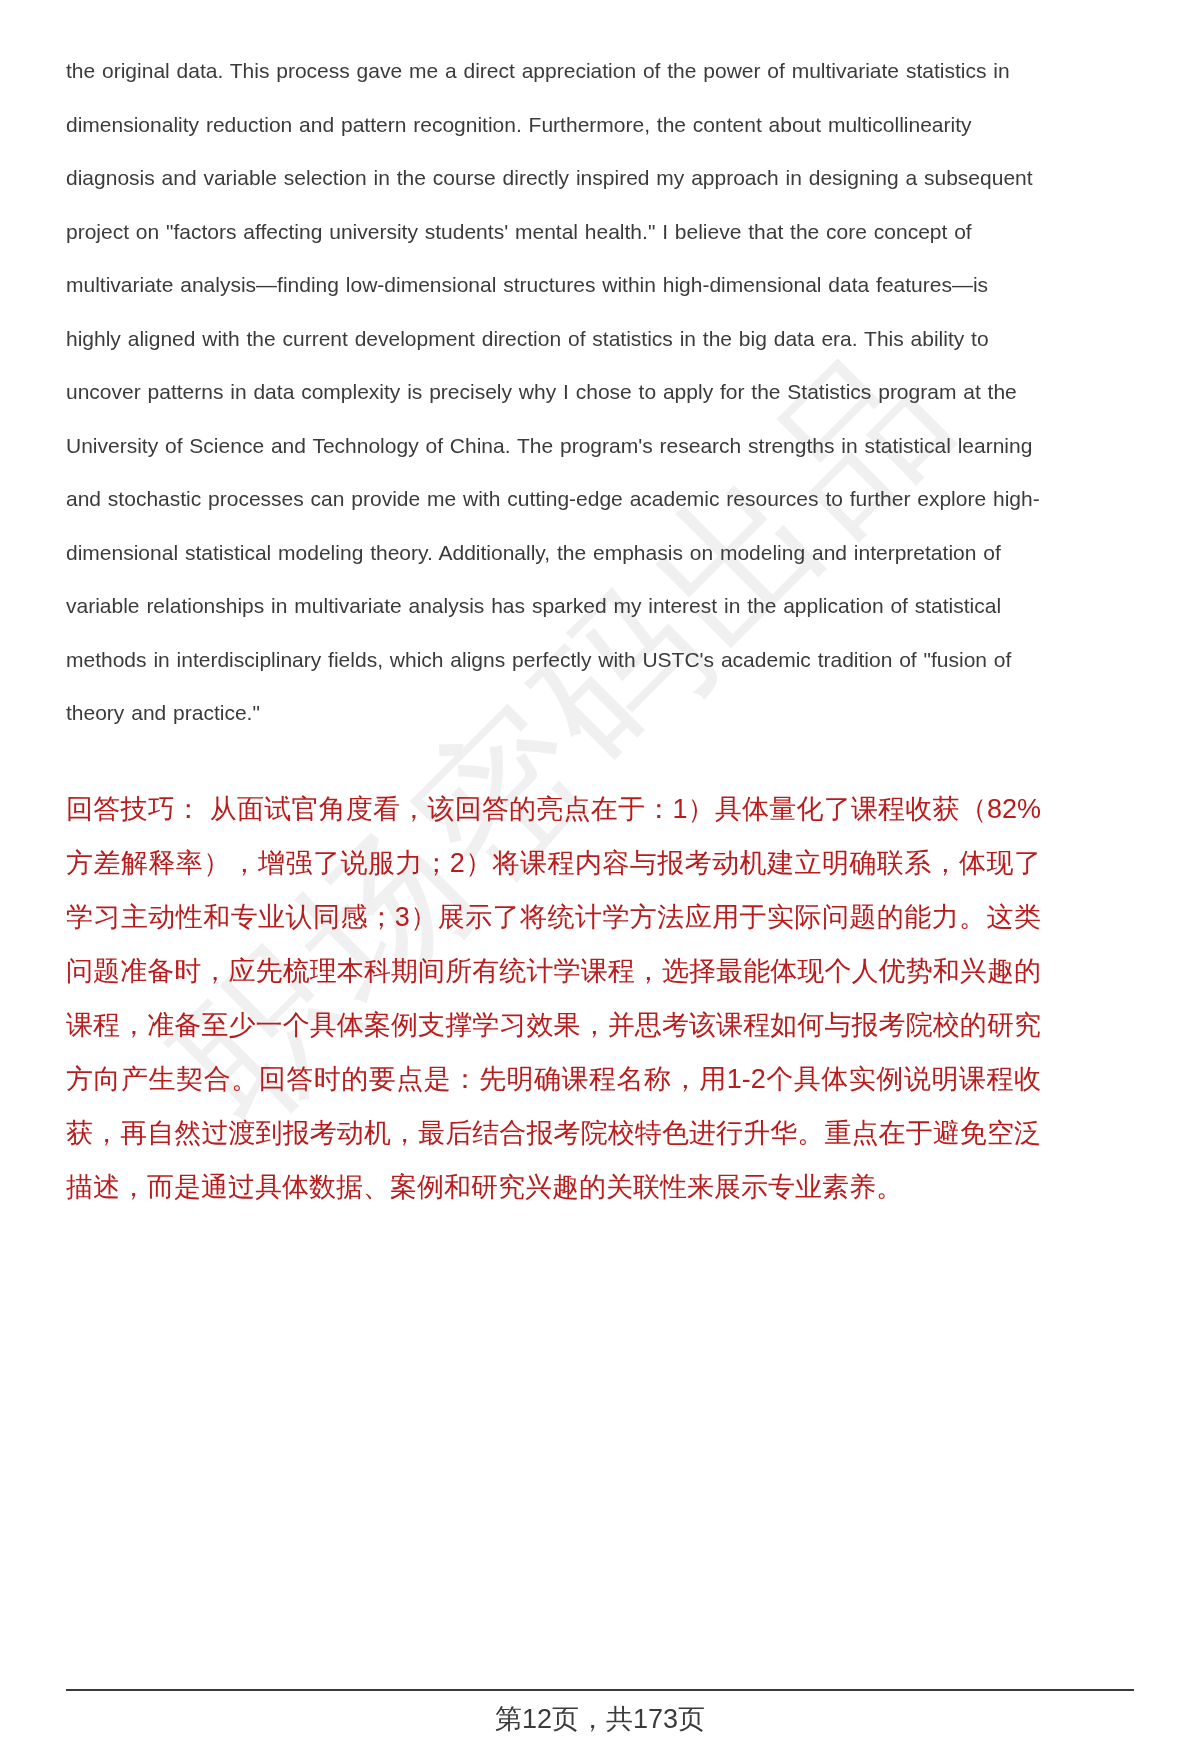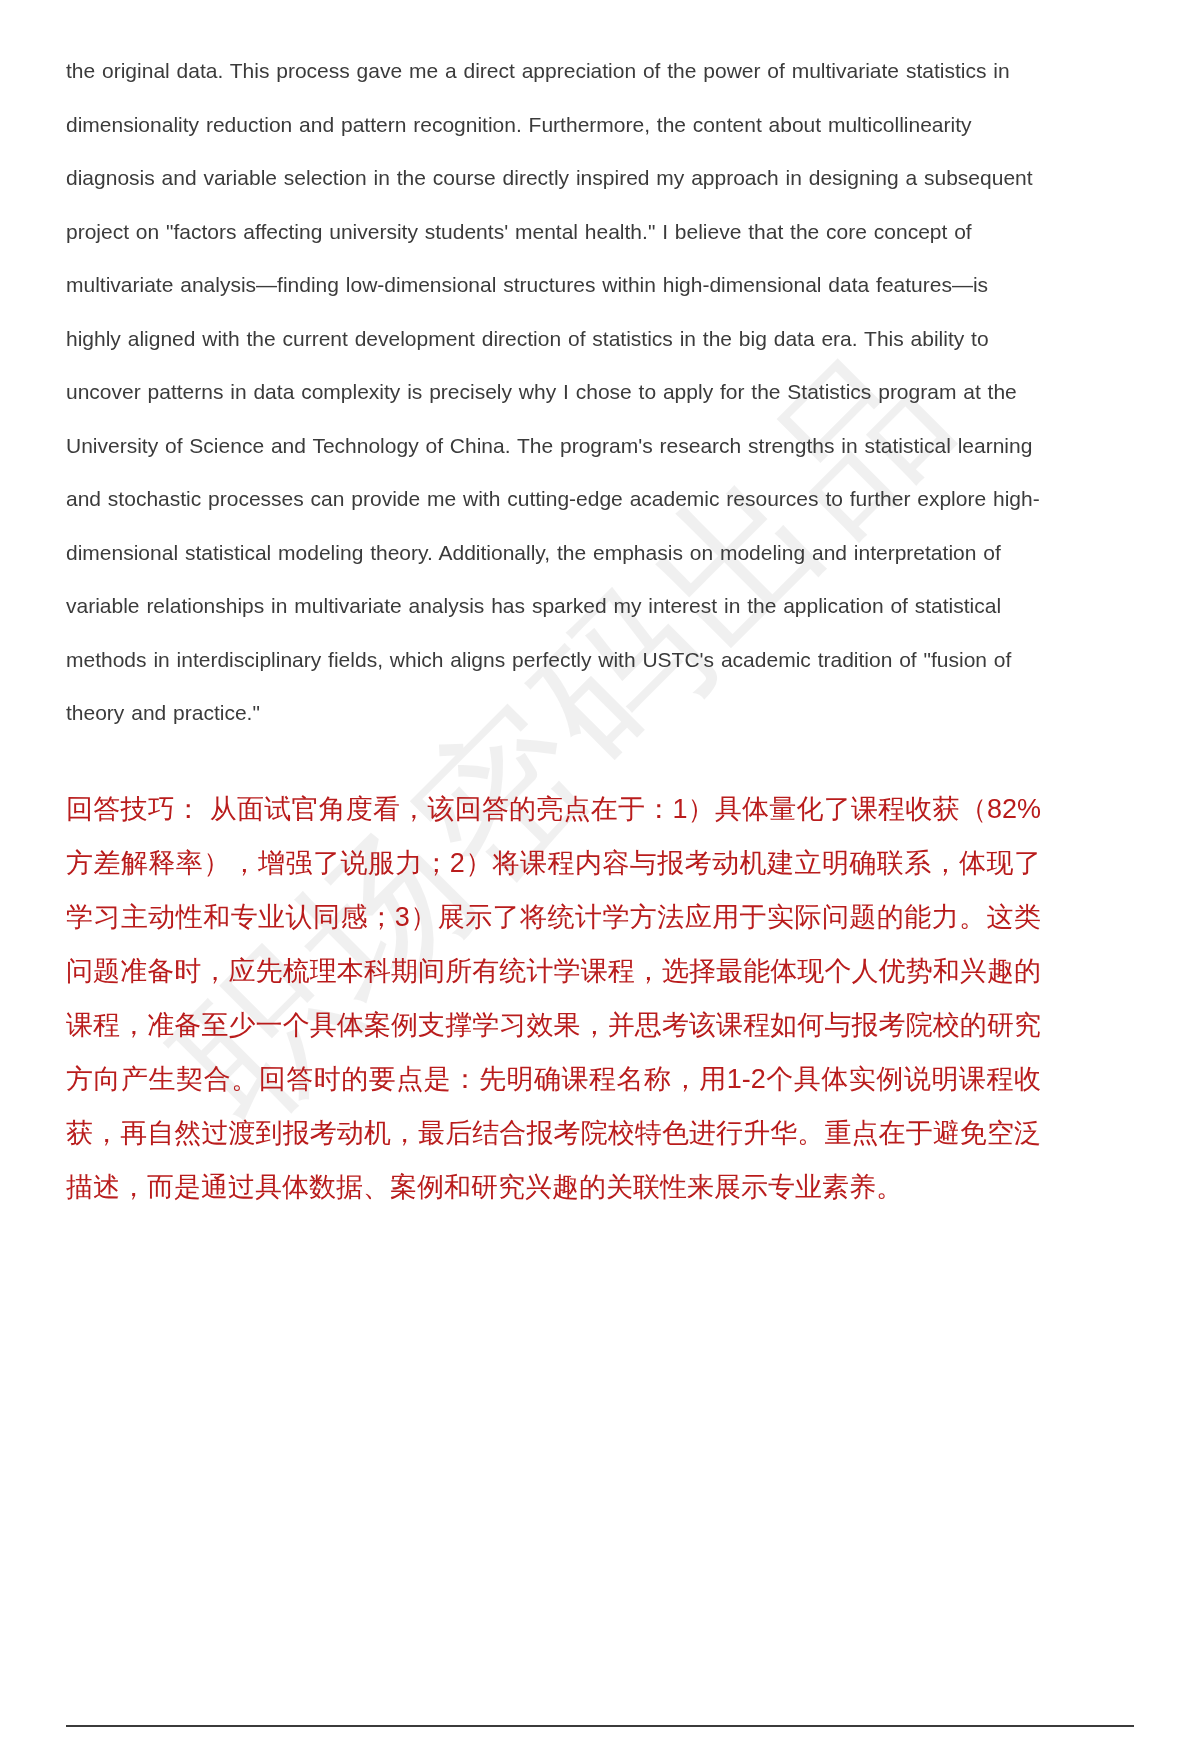--- a/index.html
+++ b/index.html
@@ -76,15 +76,16 @@
 
   <div class="watermark">职场密码出品</div>
 
   <div class="content">
     <p class="para-en">the original data. This process gave me a direct appreciation of the power of multivariate statistics in dimensionality reduction and pattern recognition. Furthermore, the content about multicollinearity diagnosis and variable selection in the course directly inspired my approach in designing a subsequent project on "factors affecting university students' mental health." I believe that the core concept of multivariate analysis—finding low-dimensional structures within high-dimensional data features—is highly aligned with the current development direction of statistics in the big data era. This ability to uncover patterns in data complexity is precisely why I chose to apply for the Statistics program at the University of Science and Technology of China. The program's research strengths in statistical learning and stochastic processes can provide me with cutting-edge academic resources to further explore high-dimensional statistical modeling theory. Additionally, the emphasis on modeling and interpretation of variable relationships in multivariate analysis has sparked my interest in the application of statistical methods in interdisciplinary fields, which aligns perfectly with USTC's academic tradition of "fusion of theory and practice."</p>
     <p class="para-zh">回答技巧： 从面试官角度看，该回答的亮点在于：1）具体量化了课程收获（82%方差解释率），增强了说服力；2）将课程内容与报考动机建立明确联系，体现了学习主动性和专业认同感；3）展示了将统计学方法应用于实际问题的能力。这类问题准备时，应先梳理本科期间所有统计学课程，选择最能体现个人优势和兴趣的课程，准备至少一个具体案例支撑学习效果，并思考该课程如何与报考院校的研究方向产生契合。回答时的要点是：先明确课程名称，用1-2个具体实例说明课程收获，再自然过渡到报考动机，最后结合报考院校特色进行升华。重点在于避免空泛描述，而是通过具体数据、案例和研究兴趣的关联性来展示专业素养。</p>
   </div>
 
   <div class="footer">
     <div class="footer-line"></div>
+    <div class="footer-text">第12页，共173页</div>
   </div>
 
 </div>
 
 </body></html>

